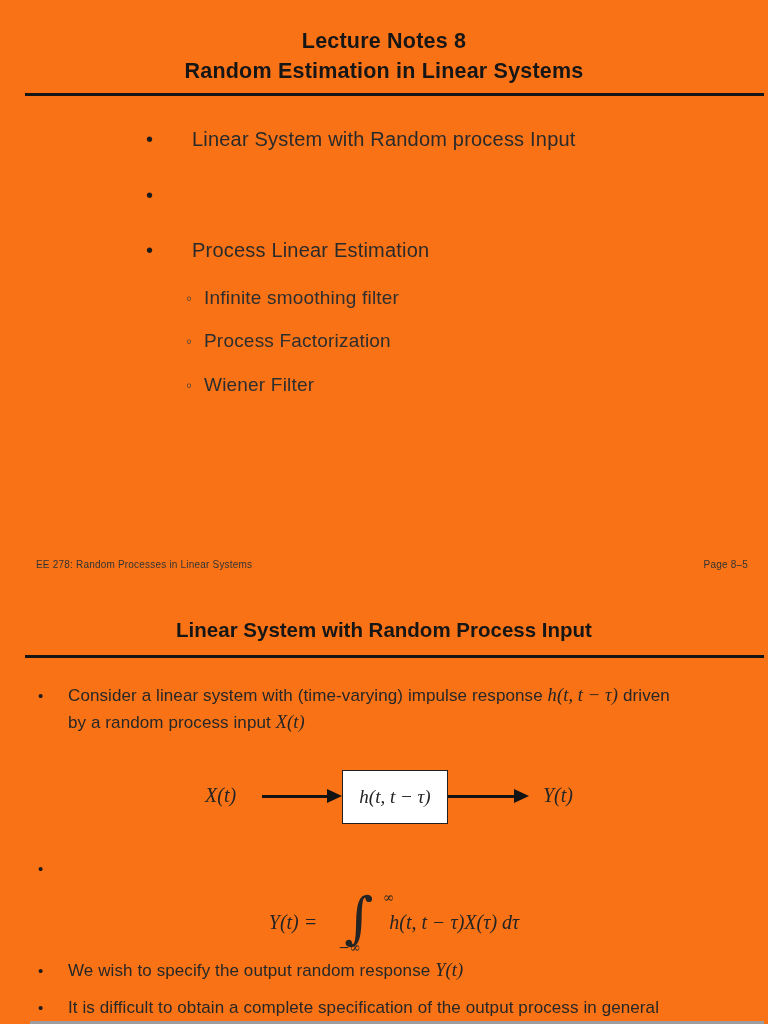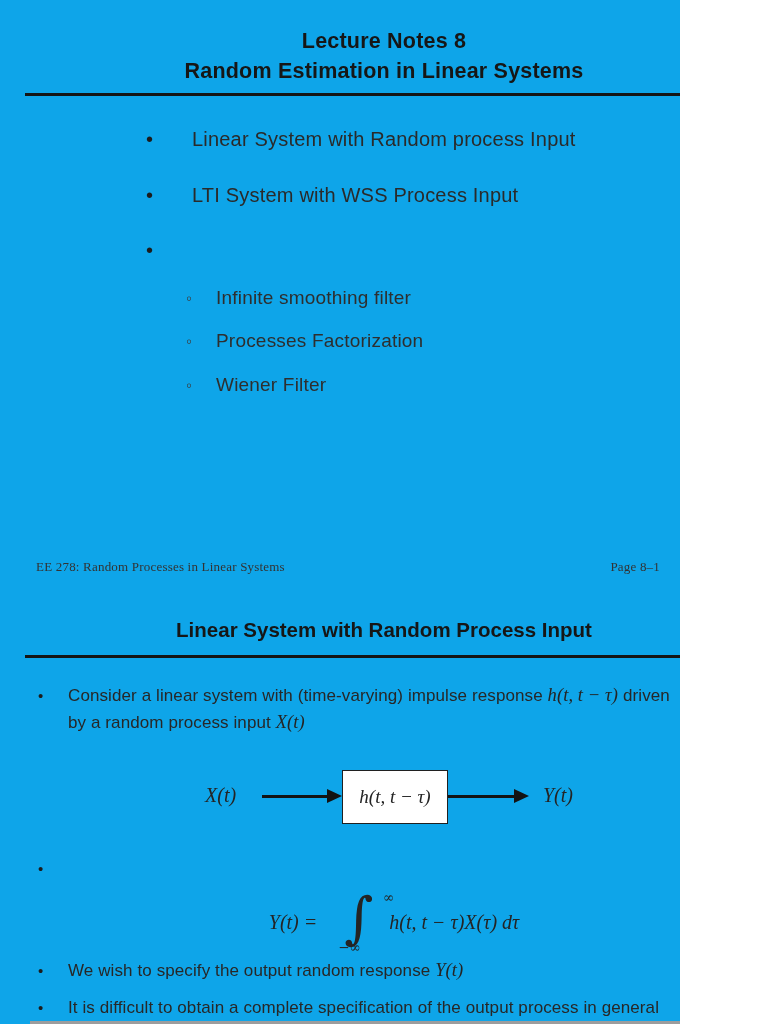--- a/index.html
+++ b/index.html
@@ -1,45 +1,45 @@
 <!DOCTYPE html>
 <html><head>
 <meta charset="utf-8">
 <style>
   html, body { margin: 0; padding: 0; background: #ffffff; }
   #page {
     position: relative;
-    width: 680px;
+    width: 768px;
     height: 1024px;
-    background: #0ea5e9;
+    background: #f97316;
     overflow: hidden;
     font-family: "Liberation Sans", sans-serif;
     color: #222222;
   }
   .abs { position: absolute; }
 
   
   .slide-title {
     left: 0; width: 768px; text-align: center;
     font-weight: bold; color: #161616;
   }
   #s1-title { top: 26px; font-size: 21.5px; line-height: 30px; letter-spacing: 0.2px; }
   .rule { height: 3px; background: #151515; left: 25px; width: 739px; }
   #rule1 { top: 93px; }
 
   .s1li { display: flex; align-items: baseline; font-size: 20px; color: #2a2a2a; }
   .s1li .marker { width: 12px; color: #1c1c1c; }
   .s1li .t { margin-left: 34px; letter-spacing: 0.2px; }
   .s1sub { display: flex; align-items: baseline; font-size: 19px; color: #2e2e2e; }
   .s1sub .marker { width: 12px; font-size: 17px; color: #3a3a3a; }
-  .s1sub .t { margin-left: 18px; letter-spacing: 0.2px; }
+  .s1sub .t { margin-left: 6px; letter-spacing: 0.2px; }
 
   .footer-text {
-    font-family: Liberation Serif, serif;
-    font-size: 13px; color: #333333; letter-spacing: 0.2px;
+    font-family: Liberation Sans, sans-serif;
+    font-size: 10px; color: #333333; letter-spacing: 0.2px;
   }
 
   
   #s2-title { top: 618px; font-size: 20.5px; }
   #rule2 { top: 655px; }
 
   .s2li { display: flex; align-items: baseline; font-size: 17px; color: #272727; }
   .s2li .marker { width: 10px; font-size: 15px; color: #1c1c1c; }
   .s2li .t { margin-left: 20px; line-height: 26px; letter-spacing: 0.1px; }
 
@@ -98,41 +98,41 @@
       <div>Random Estimation in Linear Systems</div>
     </div>
     <div class="abs rule" id="rule1"></div>
 
     <div class="abs s1li" style="left:146px; top:128px;">
       <span class="marker">•</span>
       <span class="t">Linear System with Random process Input</span>
     </div>
     <div class="abs s1li" style="left:146px; top:184px;">
       <span class="marker">•</span>
-      <span class="t">LTI System with WSS Process Input</span>
     </div>
     <div class="abs s1li" style="left:146px; top:239px;">
       <span class="marker">•</span>
+      <span class="t">Process Linear Estimation</span>
     </div>
 
     <div class="abs s1sub" style="left:186px; top:287px;">
       <span class="marker">◦</span>
       <span class="t">Infinite smoothing filter</span>
     </div>
     <div class="abs s1sub" style="left:186px; top:330px;">
       <span class="marker">◦</span>
-      <span class="t">Processes Factorization</span>
+      <span class="t">Process Factorization</span>
     </div>
     <div class="abs s1sub" style="left:186px; top:374px;">
       <span class="marker">◦</span>
       <span class="t">Wiener Filter</span>
     </div>
 
     <div class="abs footer-text" style="left:36px; top:559px;">EE 278: Random Processes in Linear Systems</div>
-    <div class="abs footer-text" style="right:20px; top:559px;">Page 8–1</div>
+    <div class="abs footer-text" style="right:20px; top:559px;">Page 8–5</div>
   </section>
 
   <section>
     <div class="abs slide-title" id="s2-title">Linear System with Random Process Input</div>
     <div class="abs rule" id="rule2"></div>
 
     <div class="abs s2li" style="left:38px; top:682px; width:716px;">
       <span class="marker">•</span>
       <span class="t"><span>Consider a linear system with (time-varying) impulse response </span><span class="mi">h(t, t − τ)</span><span> driven</span><br><span>by a random process input </span><span class="mi">X(t)</span></span>
     </div>

